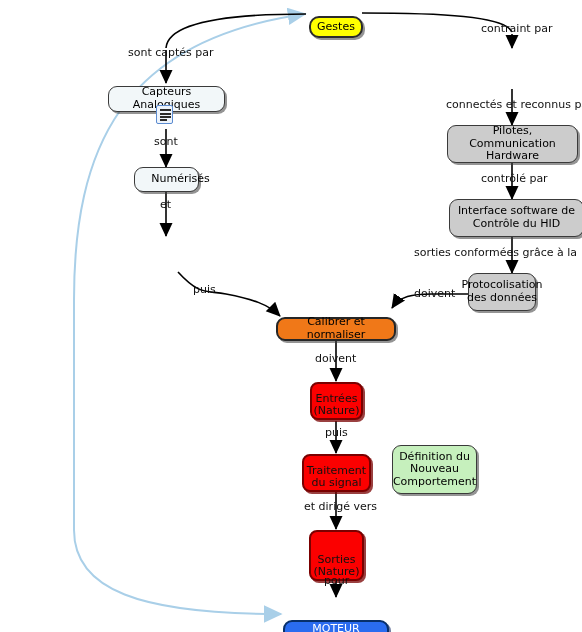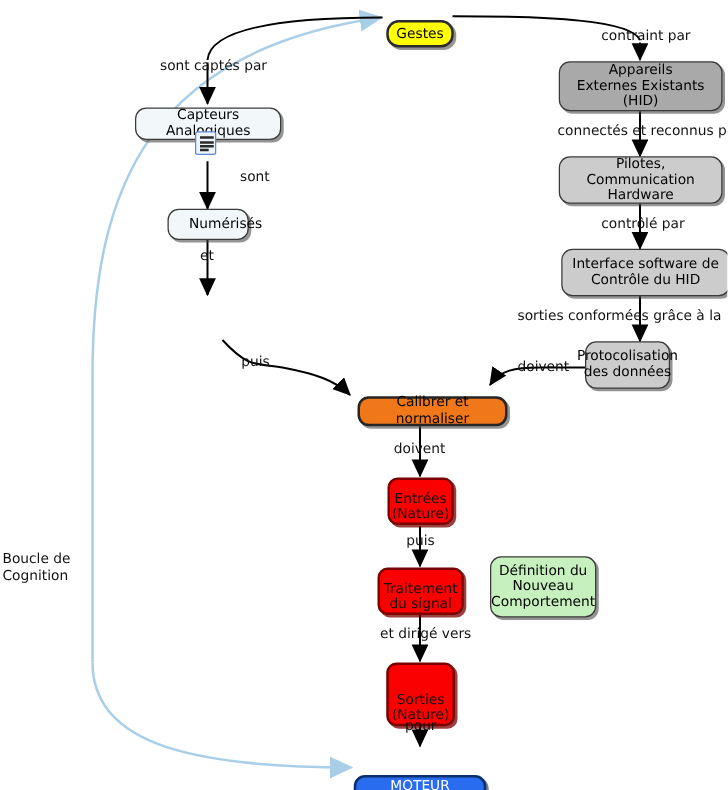--- a/index.html
+++ b/index.html
@@ -7,21 +7,21 @@
   #canvas{position:relative;width:582px;height:632px;overflow:hidden;background:#fff;}
   svg.edges{position:absolute;left:0;top:0;width:582px;height:632px;pointer-events:none;}
   .node{position:absolute;box-sizing:border-box;display:flex;align-items:center;justify-content:center;
         text-align:center;border:1px solid #3a3a3a;border-radius:9px;line-height:1.15;
         box-shadow:2px 2px 0 rgba(60,60,60,.55);}
   .node span{display:block;}
   .n-white{background:#f2f7f9;color:#000;font-size:11px;}
   .n-yellow{background:#ffff00;color:#000;font-size:11px;border-color:#2b2b2b;border-width:2px;border-radius:10px;}
   .n-greydark{background:#a9a9a9;color:#000;font-size:11px;}
   .n-grey{background:#cccccc;color:#000;font-size:11px;}
-  .n-orange{background:#f07818;color:#000;font-size:11px;border-color:#262626;border-width:2px;margin-left:10px;}
+  .n-orange{background:#f07818;color:#000;font-size:11px;border-color:#262626;border-width:2px;}
   .n-red{background:#fb0000;color:#111;font-size:11px;border-color:#7a0000;border-width:2px;border-radius:8px;
          box-shadow:2px 2px 0 rgba(120,0,0,.75);align-items:flex-end;}
   .n-green{background:#c6f0bd;color:#000;font-size:11px;}
   .n-blue{background:#2a6cf0;color:#fff;font-size:11px;border-color:#08306b;border-width:2px;
           box-shadow:2px 2px 0 rgba(20,40,100,.6);}
   .elabel{position:absolute;font-size:11px;color:#111;white-space:pre;line-height:1.2;}
   .loop-label{position:absolute;font-size:11px;color:#111;line-height:1.25;}
   .res-icon{position:absolute;width:17px;height:19px;border:1px solid #5b8bd0;background:#eef4fb;
             border-radius:2px;box-sizing:border-box;}
   .res-icon i{position:absolute;display:block;background:#2a2a2a;}
@@ -116,24 +116,20 @@
     <i style="left:3px;top:7px;width:11px;height:1.5px;"></i>
     <i style="left:3px;top:10px;width:11px;height:1.5px;"></i>
     <i style="left:3px;top:13px;width:7px;height:1.5px;"></i>
   </div>
 
   <div class="node n-white" style="left:134px;top:167px;width:65px;height:25px;padding-left:28px;">
     <span>Numérisés</span>
   </div>
 
 
-  <div class="node n-greydark" style="left:447px;top:49px;width:131px;height:40px;white-space:pre-line;">
-    <span>Appareils
-Externes Existants (HID)</span>
-  </div>
 
   <div class="node n-grey" style="left:447px;top:125px;width:131px;height:38px;white-space:pre-line;">
     <span>Pilotes, Communication
 Hardware</span>
   </div>
 
   <div class="node n-grey" style="left:449px;top:199px;width:135px;height:38px;white-space:pre-line;">
     <span>Interface software de
 Contrôle du HID</span>
   </div>
@@ -167,31 +163,29 @@
 Nouveau
 Comportement</span>
   </div>
 
   <div class="node n-blue" style="left:283px;top:598px;width:106px;height:32px;white-space:pre-line;margin-top:22px;">
     <span>MOTEUR
 AUDIO ou VIDEO</span>
   </div>
 
   <div class="elabel" style="left:128px;top:46px;">sont captés par</div>
-  <div class="elabel" style="left:154px;top:135px;margin-left:38px;">sont</div>
+  <div class="elabel" style="left:154px;top:135px;">sont</div>
   <div class="elabel" style="left:160px;top:198px;">et</div>
   <div class="elabel" style="left:193px;top:283px;">puis</div>
 
   <div class="elabel" style="left:481px;top:22px;">contraint par</div>
   <div class="elabel" style="left:446px;top:98px;">connectés et reconnus par</div>
   <div class="elabel" style="left:481px;top:172px;">contrôlé par</div>
   <div class="elabel" style="left:414px;top:246px;">sorties conformées grâce à la</div>
   <div class="elabel" style="left:414px;top:287px;">doivent</div>
 
   <div class="elabel" style="left:315px;top:352px;">doivent</div>
   <div class="elabel" style="left:325px;top:426px;">puis</div>
   <div class="elabel" style="left:304px;top:500px;">et dirigé vers</div>
   <div class="elabel" style="left:324px;top:574px;">pour</div>
 
-  <div class="loop-label" style="left:2px;top:440px;white-space:pre-line;">Boucle de
-Cognition</div>
 
 </div>
 
 </body></html>

